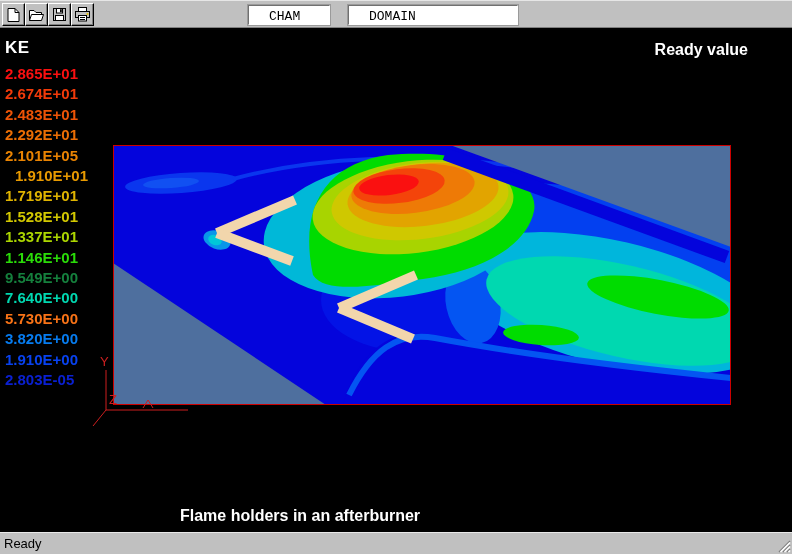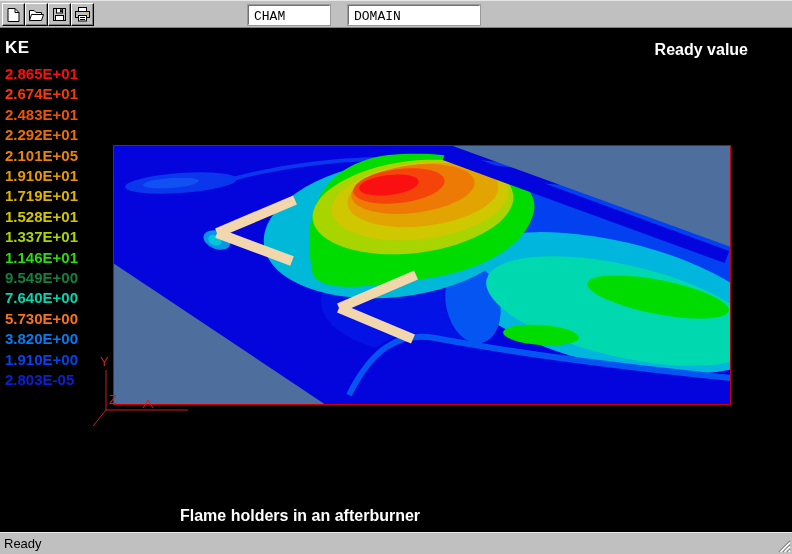--- a/index.html
+++ b/index.html
@@ -7,21 +7,21 @@
         font-family:"Liberation Sans",sans-serif;-webkit-font-smoothing:none;}
   
   #toolbar{position:absolute;left:0;top:0;width:792px;height:28px;background:#C0C0C0;
            border-top:1px solid #E6E6E6;box-sizing:border-box;border-bottom:1px solid #808080;}
   .tb-btn{position:absolute;top:2px;width:23px;height:23px;background:#C0C0C0;box-sizing:border-box;
           border-top:1px solid #FFF;border-left:1px solid #FFF;border-right:1px solid #000;border-bottom:1px solid #000;
           box-shadow:inset -1px -1px 0 #808080;display:flex;align-items:center;justify-content:center;}
   .tb-field{position:absolute;top:4px;height:20px;background:#FFF;box-sizing:border-box;
             border-top:1px solid #707070;border-left:1px solid #707070;border-bottom:1px solid #FFF;border-right:1px solid #FFF;
             font-family:"Liberation Mono","DejaVu Sans Mono",monospace;font-size:13px;color:#000;
-            padding:2px 0 0 5px;outline:1px solid #9a9a9a;}
+            padding:2px 0 0 20px;outline:1px solid #9a9a9a;}
   
   #legend{position:absolute;left:5px;top:38px;}
   #legend-title{color:#FFF;font-size:17px;font-weight:bold;letter-spacing:.5px;}
   #legend-entries{margin-top:6px;}
   .legend-entry{font-size:15px;font-weight:bold;line-height:20.4px;white-space:pre;}
   
   #probe{position:absolute;right:44px;top:39px;text-align:right;color:#FFF;
          font-size:16px;font-weight:bold;line-height:21px;}
   
   #plot{position:absolute;left:113px;top:145px;}
@@ -62,32 +62,32 @@
     <div class="tb-btn" style="left:71px">
       <svg width="17" height="15" viewBox="0 0 17 15">
         <rect x="4.5" y="0.5" width="8" height="4" fill="#FFF" stroke="#000"></rect>
         <rect x="1.5" y="4.5" width="14" height="6" fill="#C0C0C0" stroke="#000"></rect>
         <circle cx="13.5" cy="7" r="1.1" fill="#E8C000"></circle>
         <rect x="4.5" y="8.5" width="8" height="5.5" fill="#FFF" stroke="#000"></rect>
         <path d="M6 10.5 h5 M6 12.5 h5" stroke="#000" stroke-width="1"></path>
       </svg>
     </div>
     <input class="tb-field" style="left: 248px; width: 82px;" readonly="" value="CHAM">
-    <input class="tb-field" style="left: 348px; width: 132px;" readonly="" value="DOMAIN">
+    <input class="tb-field" style="left: 348px; width: 170px;" readonly="" value="DOMAIN">
   </div>
 
   <div id="legend">
     <div id="legend-title">KE</div>
     <div id="legend-entries">
         <div class="legend-entry" style="color: rgb(250, 16, 16);">2.865E+01</div>
         <div class="legend-entry" style="color: rgb(242, 58, 10);">2.674E+01</div>
         <div class="legend-entry" style="color: rgb(238, 84, 6);">2.483E+01</div>
         <div class="legend-entry" style="color: rgb(236, 110, 4);">2.292E+01</div>
         <div class="legend-entry" style="color: rgb(234, 132, 2);">2.101E+05</div>
-        <div class="legend-entry" style="color: rgb(232, 154, 0);">1.910E+01</div>
+        <div class="legend-entry" style="color: rgb(232, 154, 0); margin-left: 10px;">1.910E+01</div>
         <div class="legend-entry" style="color: rgb(224, 180, 0);">1.719E+01</div>
         <div class="legend-entry" style="color: rgb(210, 200, 0);">1.528E+01</div>
         <div class="legend-entry" style="color: rgb(172, 214, 0);">1.337E+01</div>
         <div class="legend-entry" style="color: rgb(42, 220, 8);">1.146E+01</div>
         <div class="legend-entry" style="color: #15803d;">9.549E+00</div>
         <div class="legend-entry" style="color: rgb(0, 216, 176);">7.640E+00</div>
         <div class="legend-entry" style="color: #f97316;">5.730E+00</div>
         <div class="legend-entry" style="color: rgb(6, 124, 240);">3.820E+00</div>
         <div class="legend-entry" style="color: rgb(8, 66, 240);">1.910E+00</div>
         <div class="legend-entry" style="color: rgb(10, 32, 210);">2.803E-05</div>

